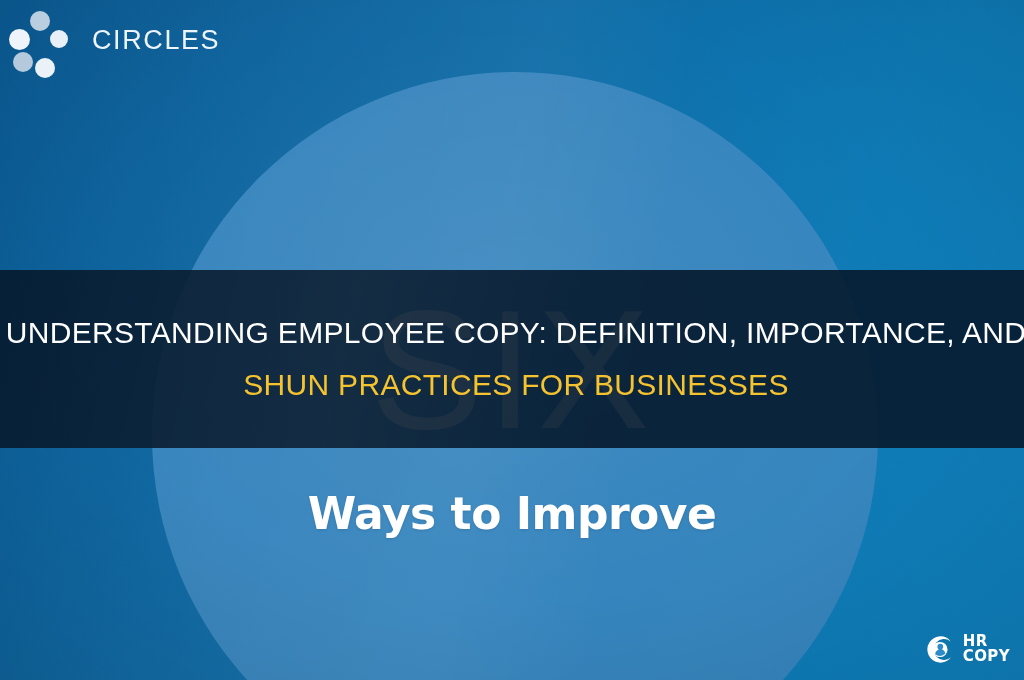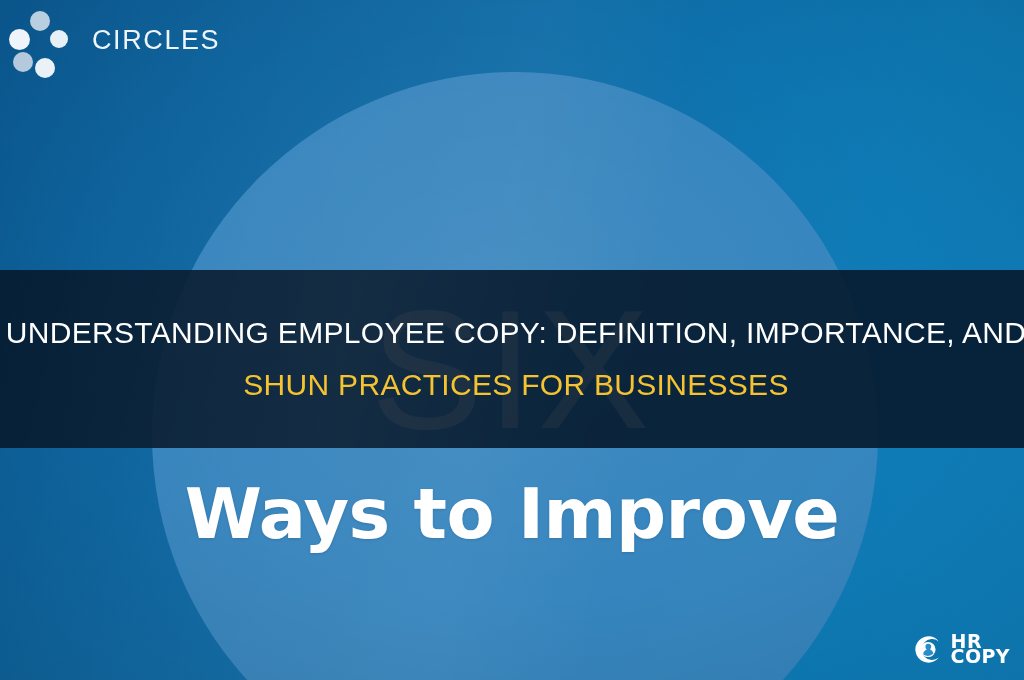--- a/index.html
+++ b/index.html
@@ -139,21 +139,21 @@
   .headline {
     position: absolute;
     left: 0;
     right: 0;
     top: 466px;
     z-index: 5;
     text-align: center;
     color: #ffffff;
     font-family: "DejaVu Sans", sans-serif;
     font-weight: 700;
-    font-size: 70px;
+    font-size: 44px;
     line-height: 96px;
     letter-spacing: -0.5px;
     text-shadow: 0 1px 3px rgba(0,0,0,0.12);
   }
   .headline .hl-row { display: block; white-space: nowrap; }
 
   
   .corner-logo {
     position: absolute;
     right: 14px;
@@ -166,21 +166,21 @@
   .corner-mark {
     position: relative;
     width: 29px;
     height: 29px;
     flex: 0 0 auto;
   }
   .corner-logo-text {
     color: #ffffff;
     font-family: "DejaVu Sans", sans-serif;
     font-weight: 700;
-    font-size: 19px;
+    font-size: 15px;
     line-height: 15px;
     letter-spacing: 0.4px;
   }
   .corner-logo-text span { display: block; }
 </style>
 </head>
 <body>
 
 <div id="banner">
 

